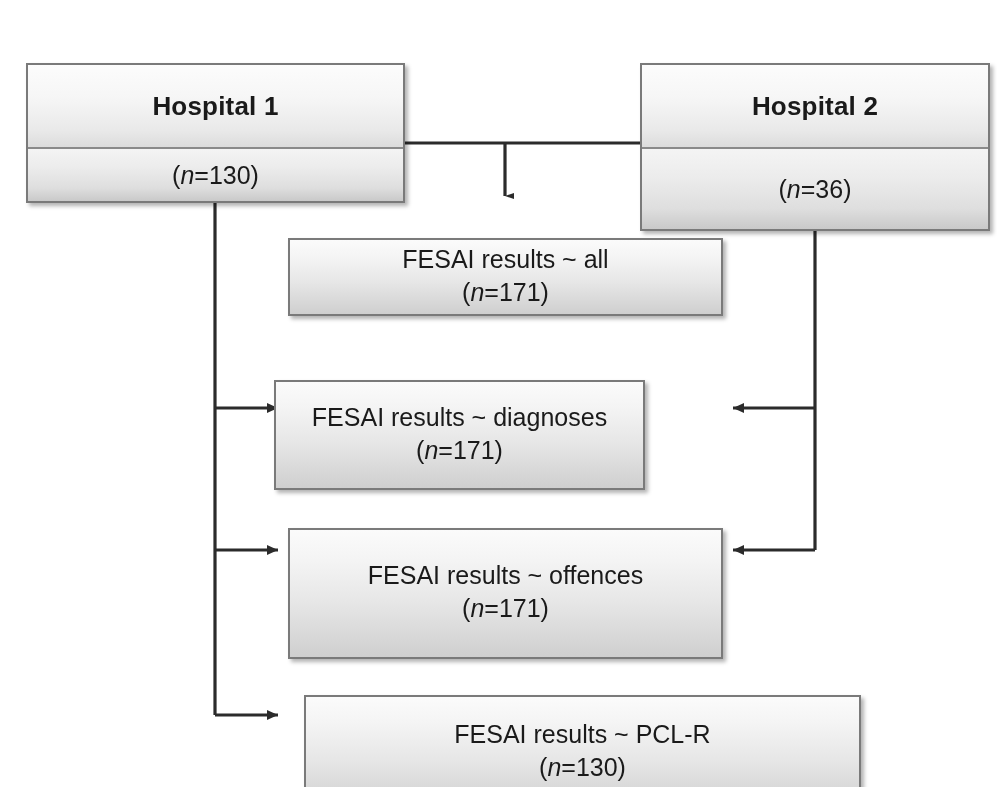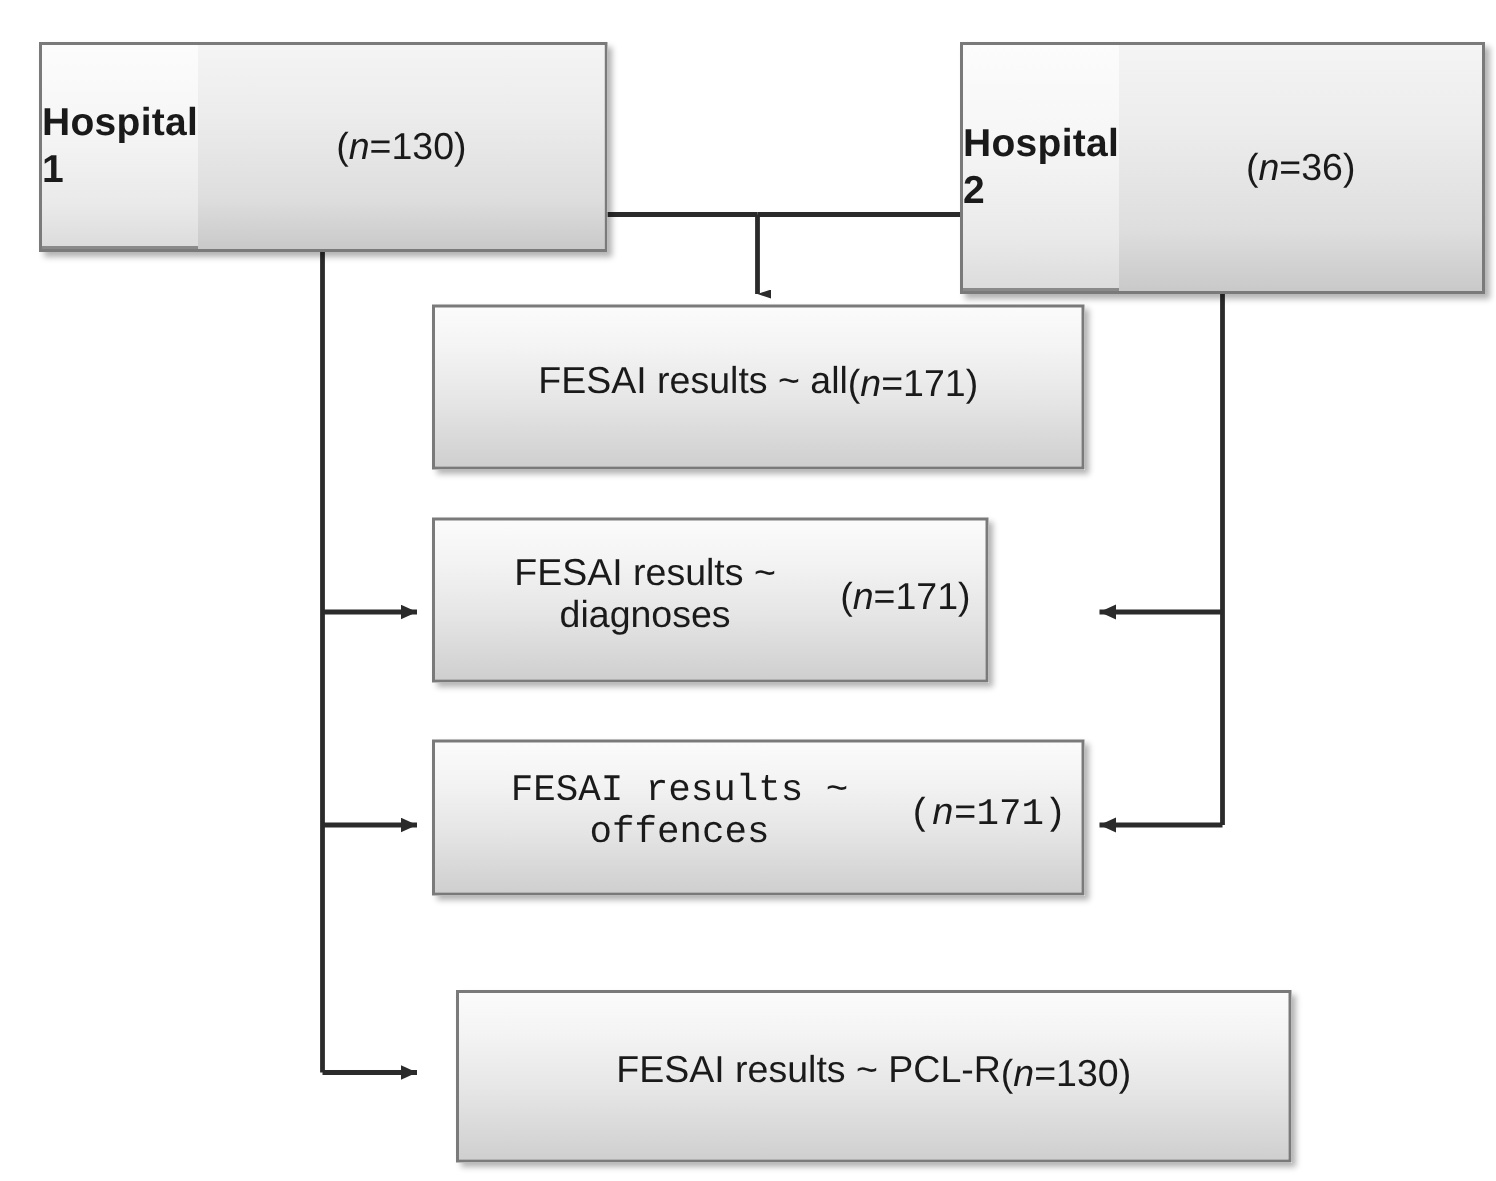--- a/index.html
+++ b/index.html
@@ -18,23 +18,24 @@
 
   
   .node{
     position:absolute;
     z-index:2;
     box-sizing:border-box;
     border:2px solid #7a7a7a;
     background:linear-gradient(to bottom,#fdfdfd 0%,#f7f7f7 28%,#ededed 62%,#d2d2d2 100%);
     box-shadow:3px 3px 4px rgba(0,0,0,0.30);
     display:flex;
-    flex-direction:row;
+    flex-direction:column;
     align-items:stretch;
     justify-content:center;
+    margin-top:35px;
   }
   .node .row{
     display:flex;align-items:center;justify-content:center;
     text-align:center;
     line-height:1.12;
   }
 
   
   .hosp{padding:0;}
   .hosp .cap{
@@ -60,23 +61,23 @@
     background:linear-gradient(to bottom,#fbfbfb 0%,#f4f4f4 24%,#e6e6e6 58%,#cfcfcf 100%);
   }
   .fes .line1{margin-bottom:5px;}
   .fes .line2{}
 
   .ital{font-style:italic;}
 
   
   #hospital-1{left:26px;top:28px;width:379px;height:140px;}
   #hospital-2{left:640px;top:28px;width:350px;height:168px;}
-  #fesai-all{left:288px;top:203px;width:435px;height:110px;}
-  #fesai-diagnoses{left:288px;top:345px;width:371px;height:110px;}
-  #fesai-offences{left:288px;top:493px;width:435px;height:104px;font-family:Liberation Mono, monospace;}
+  #fesai-all{left:288px;top:203px;width:435px;height:78px;}
+  #fesai-diagnoses{left:274px;top:345px;width:371px;height:110px;}
+  #fesai-offences{left:288px;top:493px;width:435px;height:131px;}
   #fesai-pclr{left:304px;top:660px;width:557px;height:115px;}
 </style>
 </head>
 <body>
 
 <div id="canvas">
 
   <svg id="wires" viewBox="0 0 997 787" width="997" height="787" xmlns="http://www.w3.org/2000/svg">
     <defs>
       <marker id="arrow-down" markerWidth="12" markerHeight="12" refX="3" refY="9" orient="auto" markerUnits="userSpaceOnUse">

